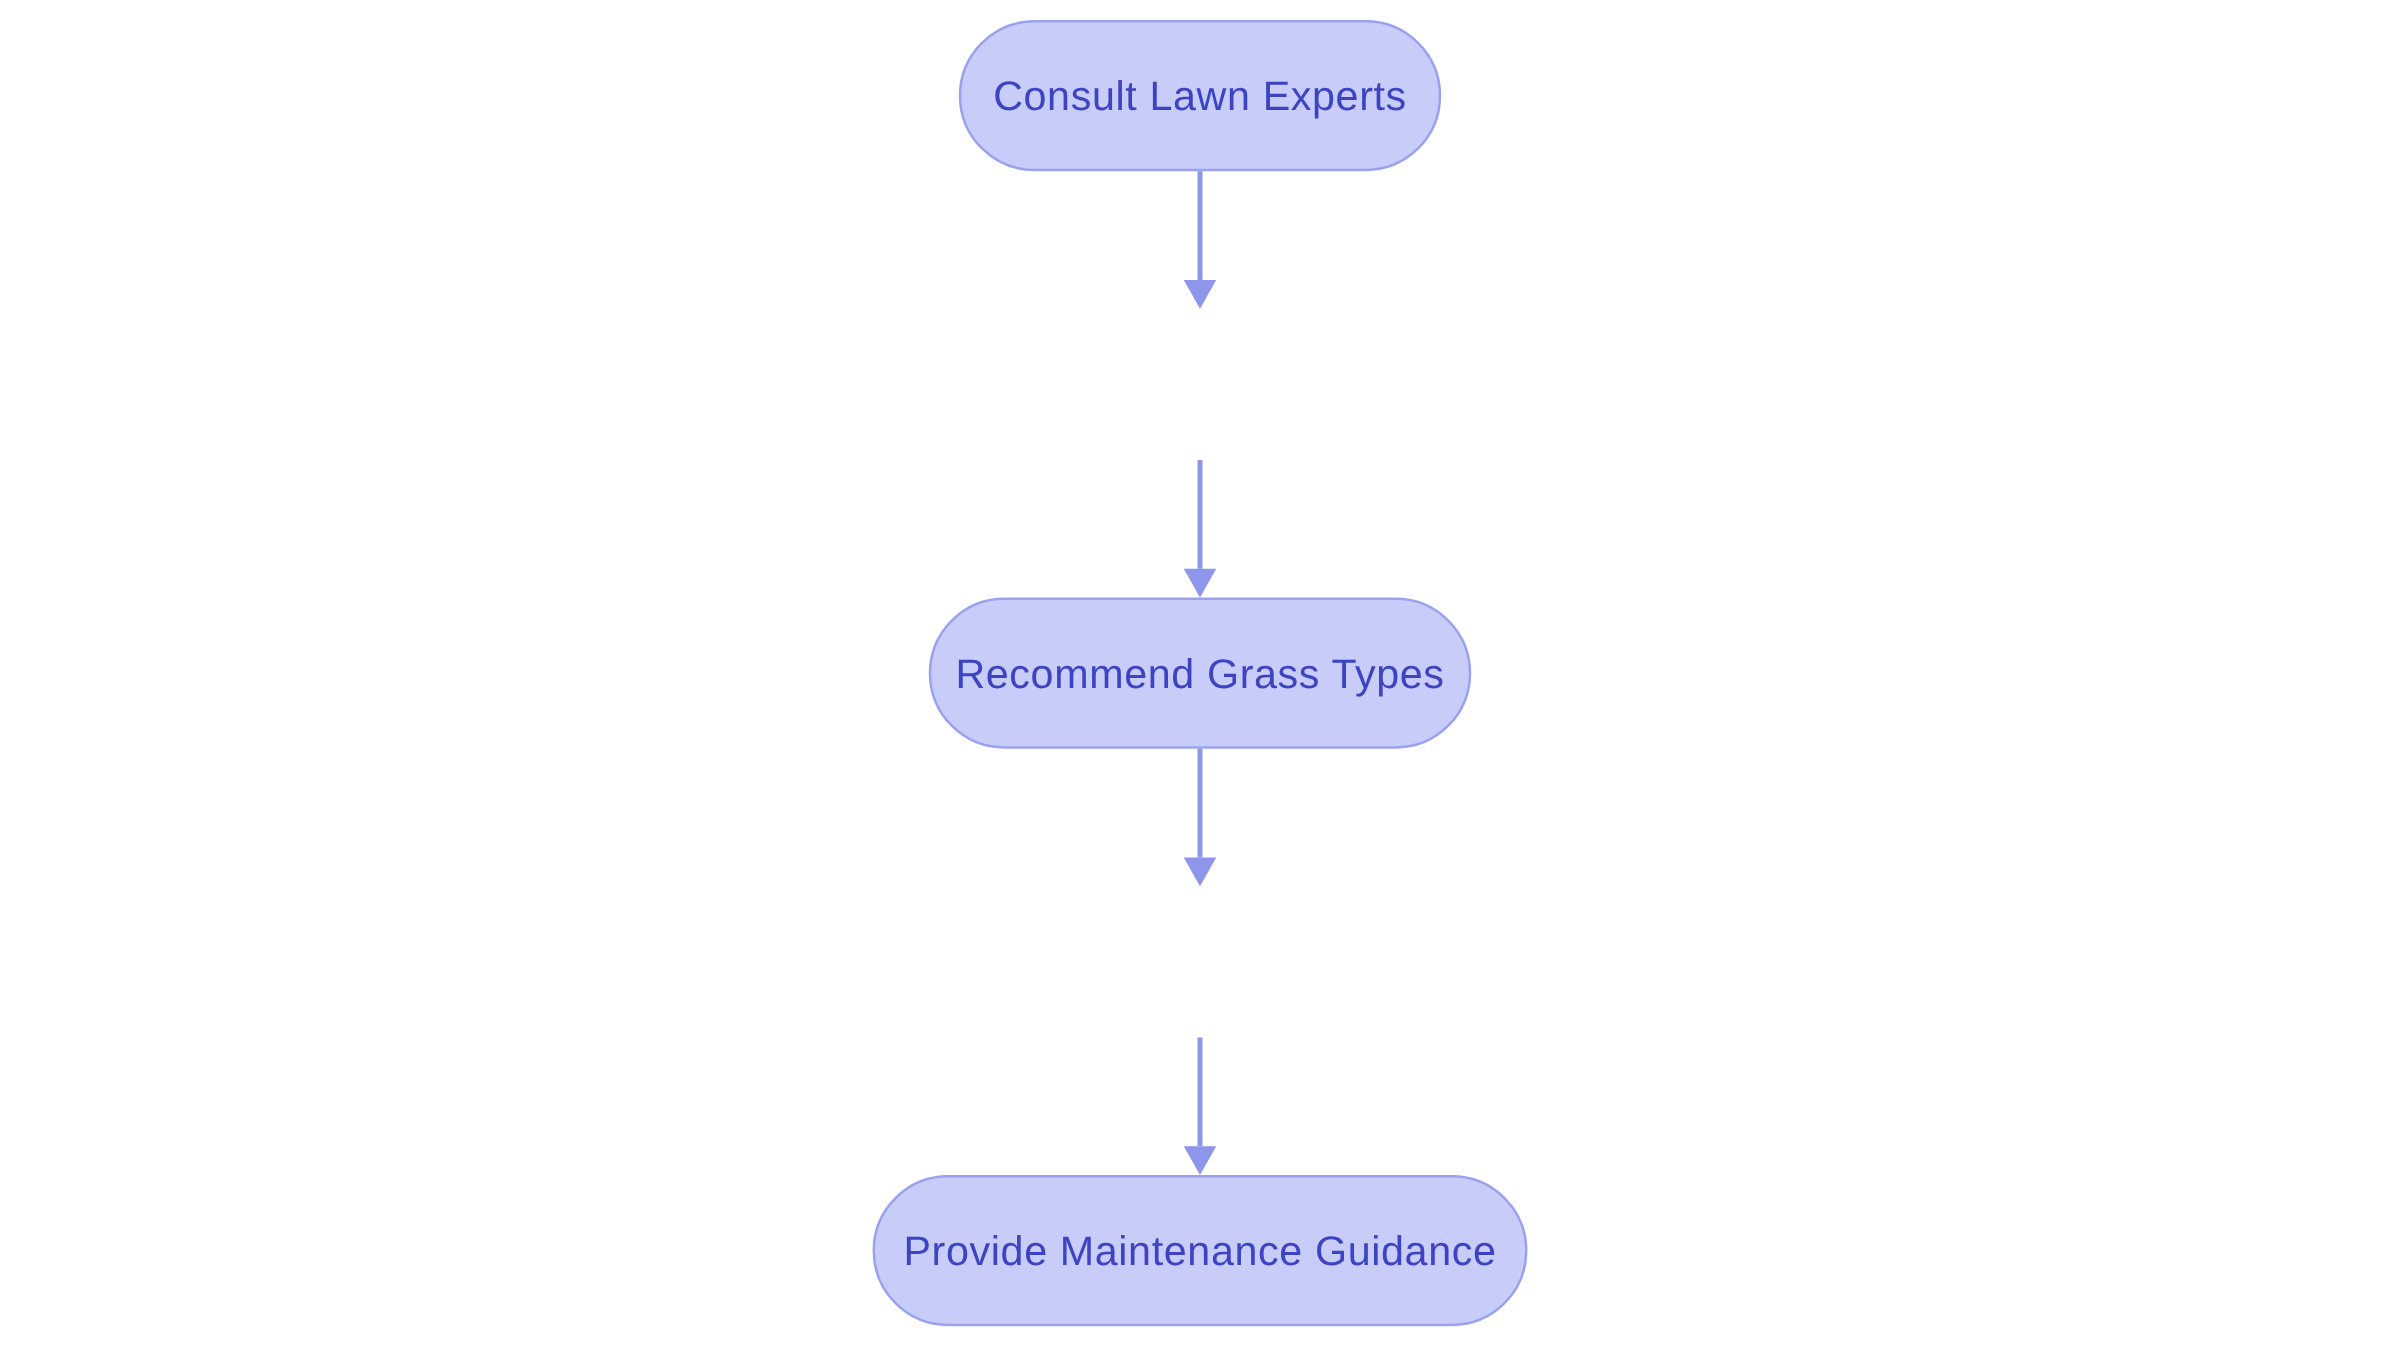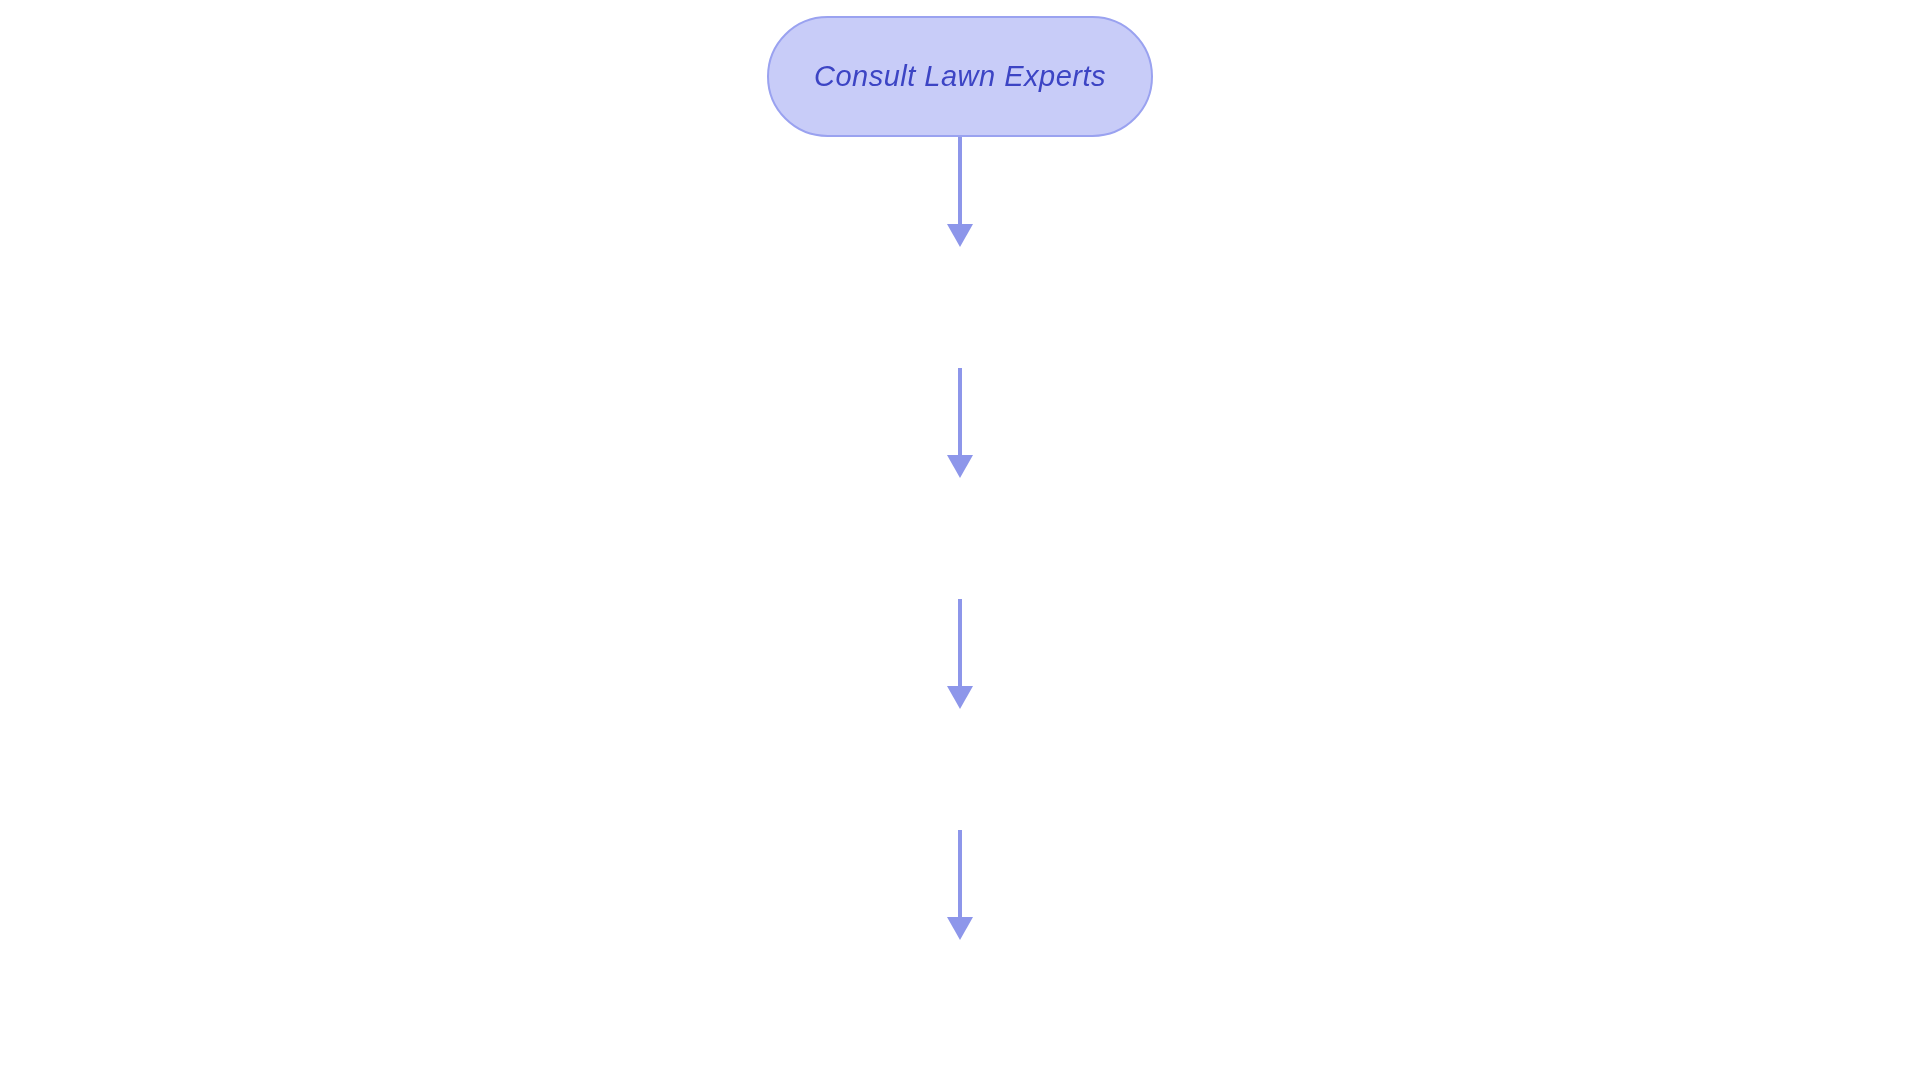--- a/index.html
+++ b/index.html
@@ -20,25 +20,24 @@
     height: 121px;
     box-sizing: border-box;
     background: var(--node-fill, #c8ccf8);
     border: 2px solid var(--node-border, #9aa2f0);
     border-radius: 60.5px;
     display: flex;
     align-items: center;
     justify-content: center;
   }
   .node-label {
-    font-size: 29px;
+    font-size: 33px;
     letter-spacing: 0.5px;
     color: var(--text-color, #3c44c4);
     white-space: nowrap;
-    font-style: italic;
   }
   .node-1 { top: 16px;  left: 767px; width: 386px; }
   .node-2 { top: 247px; left: 743px; width: 434px; }
   .node-3 { top: 478px; left: 743px; width: 434px; }
   .node-4 { top: 709px; left: 832px; width: 256px; }
   .node-5 { top: 940px; left: 698px; width: 524px; }
 
   .arrow {
     position: absolute;
     left: 947px;
@@ -78,26 +77,32 @@
     <div class="arrow-line"></div>
     <div class="arrow-head"></div>
   </div>
 
 
   <div class="arrow arrow-2">
     <div class="arrow-line"></div>
     <div class="arrow-head"></div>
   </div>
 
+  <div class="node node-3">
+    <span class="node-label">Recommend Grass Types</span>
+  </div>
 
   <div class="arrow arrow-3">
     <div class="arrow-line"></div>
     <div class="arrow-head"></div>
   </div>
 
 
   <div class="arrow arrow-4">
     <div class="arrow-line"></div>
     <div class="arrow-head"></div>
   </div>
 
+  <div class="node node-5">
+    <span class="node-label">Provide Maintenance Guidance</span>
+  </div>
 
 </div>
 
 </body></html>

